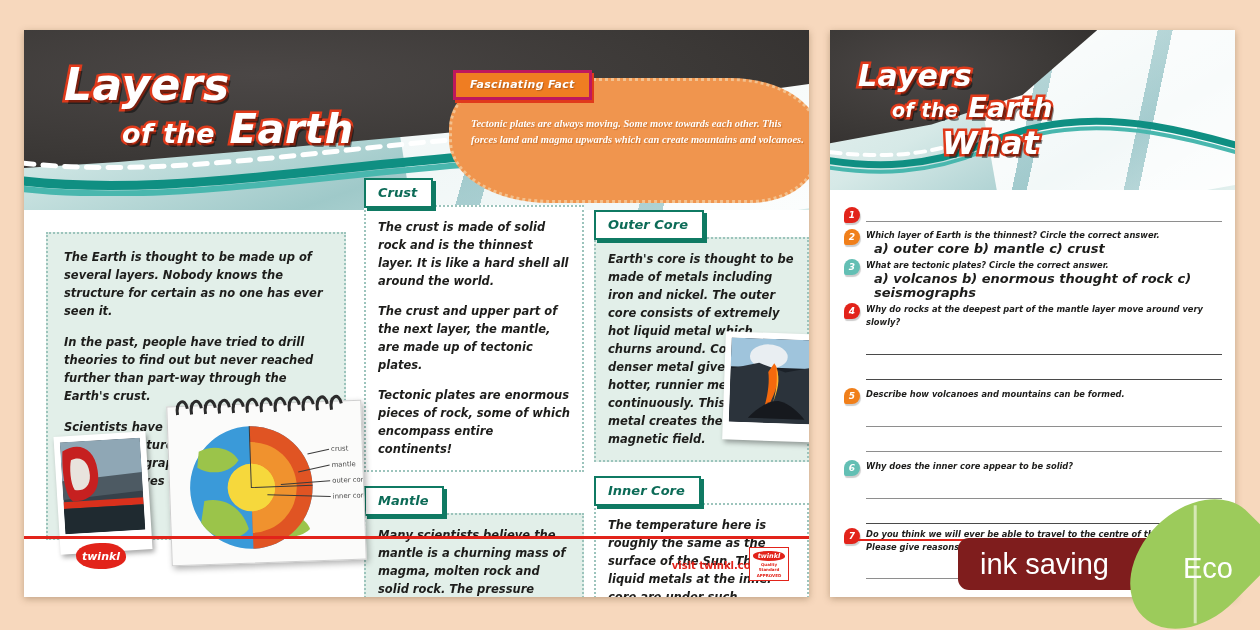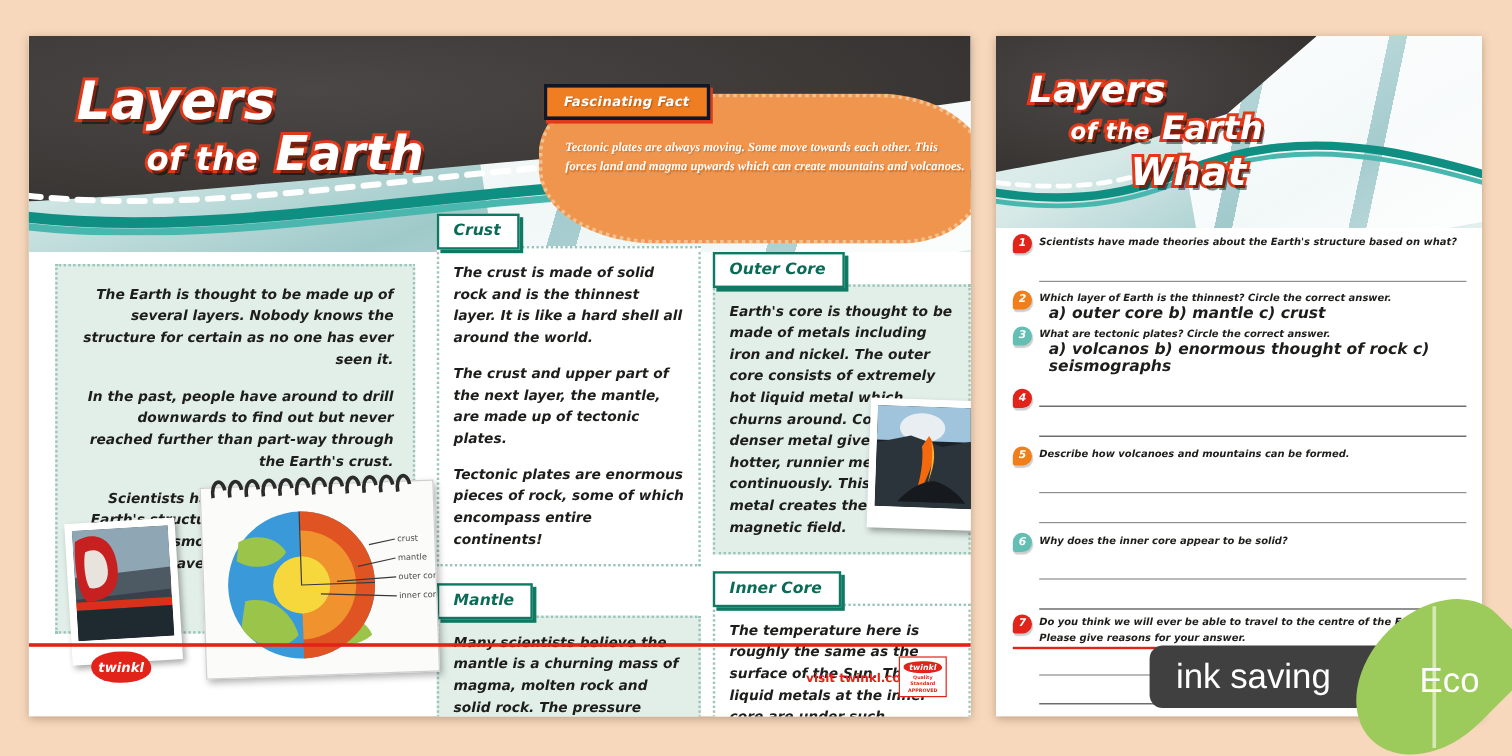--- a/index.html
+++ b/index.html
@@ -68,36 +68,36 @@
     position:absolute; left:425px; top:48px; width:372px; height:125px; z-index:7;
   }
   #fact-blob .blob {
     position:absolute; inset:0;
     background:#f0954e;
     border:3px dotted #f3c18e;
     border-radius:60px 90px 70px 100px / 50px 60px 55px 62px;
   }
   #fact-title {
     position:absolute; left:4px; top:-8px; z-index:3;
-    background:#ef7d22; color:#fff; border:3px solid #0f172a;
+    background:#ef7d22; color:#fff; border:3px solid #be185d;
     box-shadow:2px 3px 0 #e03a1b;
     font-size:11px; font-weight:bold; font-style:italic;
     padding:5px 14px 6px 14px; letter-spacing:.3px;
     text-shadow: 1px 1px 1px rgba(0,0,0,.25);
   }
   #fact-body {
     position:absolute; left:22px; top:38px; width:336px; z-index:3;
     color:#fff; font-size:10.5px; font-weight:bold; font-style:italic;
     line-height:16px; text-shadow:1px 1px 1px rgba(180,90,20,.6);font-family:Liberation Serif, serif;
   }
   #fact-body p { margin:0 0 11px 0; }
 
   
   .col { position:absolute; }
-  #col-intro  { left:22px;  top:190px; width:300px;text-align:right; }
+  #col-intro  { left:22px;  top:202px; width:300px; }
   #col-mid    { left:340px; top:148px; width:220px; }
   #col-right  { left:570px; top:180px; width:215px; }
 
   .intro-box {
     background:#e2efe9; border:2px dotted #9cc4bc;
     padding:14px 16px 30px 16px;
     color:#1d1d1b; font-size:11.5px; line-height:18px; font-weight:bold;
     font-style:italic;
   }
   .intro-box p { margin:0 0 13px 0; }
@@ -189,21 +189,21 @@
   .ans-line.dark { border-bottom:1.2px solid #4a4a4a; }
 
   #right-footer-rule { position:absolute; left:14px; bottom:56px; width:352px; height:2px; background:#e2231a; z-index:10; }
 
   
   #eco-banner {
     position:absolute; left:958px; top:528px; width:302px; height:70px; z-index:30;
   }
   #eco-pill {
     position:absolute; left:0; top:10px; width:255px; height:52px;
-    background:#404040; border-radius:11px;
+    background:#7f1d1d; border-radius:11px;
     display:flex; align-items:center; padding-left:22px;
   }
   #eco-pill span { color:#fff; font-size:29px; font-family:"Liberation Sans", sans-serif; }
   #eco-leaf {
     position:absolute; left:183px; top:-38px; width:108px; height:148px;
     background:#9ccb5b; border-radius:50% 0 50% 50%; transform:rotate(45deg);
   }
   #eco-leaf .vein { position:absolute; left:50%; top:10%; width:3px; height:80%;
     margin-left:-1.5px; background:#d6e8b5; transform:rotate(-45deg); transform-origin:50% 50%;}
   #eco-word {
@@ -239,21 +239,21 @@
       <div class="blob"></div>
       <div id="fact-title">Fascinating Fact</div>
       <div id="fact-body">
         <p>Tectonic plates are always moving. Some move towards each other. This forces land and magma upwards which can create mountains and volcanoes.</p>
       </div>
     </div>
 
     <div class="col" id="col-intro">
       <div class="intro-box">
         <p>The Earth is thought to be made up of several layers. Nobody knows the structure for certain as no one has ever seen it.</p>
-        <p>In the past, people have around to drill downwards to find out but never reached further than part-way through the Earth's crust.</p>
+        <p>In the past, people have tried to drill theories to find out but never reached further than part-way through the Earth's crust.</p>
         <p>Scientists have made theories about Earth's structure based on information from seismographs. These machines measure waves of energy produced by earthquakes.</p>
       </div>
     </div>
 
     <div class="col" id="col-mid">
       <div class="sec-head">Crust</div>
       <div class="sec-body white">
         <p>The crust is made of solid rock and is the thinnest layer. It is like a hard shell all around the world.</p>
         <p>The crust and upper part of the next layer, the mantle, are made up of tectonic plates.</p>
         <p>Tectonic plates are enormous pieces of rock, some of which encompass entire continents!</p>
@@ -374,38 +374,38 @@
     <div class="title-badge" id="quiz-title">
       <div class="ttl ttl-1">Layers</div>
       <div class="ttl ttl-2"><span class="small" style="font-size:19px">of the</span> <span>Earth</span></div>
       <div class="ttl ttl-3">What</div>
     </div>
 
     <div id="quiz-list">
 
       <div class="q-row">
         <div class="q-num" style="background:#e2231a">1</div>
-        <div class="q-text">Scientists have made theories about the Earth's structure based on what?</div>
         <div class="ans-line" style="margin-top:12px"></div>
       </div>
 
       <div class="q-row" style="margin-top:7px">
         <div class="q-num" style="background:#f07f1a">2</div>
         <div class="q-text">Which layer of Earth is the thinnest? Circle the correct answer.</div>
         <div class="q-opts">a)  outer core       b) mantle    c) crust</div>
       </div>
 
       <div class="q-row" style="margin-top:3px">
         <div class="q-num" style="background:#63bfb4">3</div>
         <div class="q-text">What are tectonic plates? Circle the correct answer.</div>
         <div class="q-opts">a)  volcanos  b)  enormous thought of rock   c) seismographs</div>
       </div>
 
       <div class="q-row" style="margin-top:3px">
         <div class="q-num" style="background:#e2231a">4</div>
+        <div class="q-text">Why do rocks at the deepest part of the mantle layer move around very slowly?</div>
         <div class="ans-line dark" style="margin-top:11px"></div>
         <div class="ans-line dark" style="margin-top:10px"></div>
       </div>
 
       <div class="q-row" style="margin-top:8px">
         <div class="q-num" style="background:#f07f1a">5</div>
         <div class="q-text">Describe how volcanoes and mountains can be formed.</div>
         <div class="ans-line" style="margin-top:11px"></div>
         <div class="ans-line" style="margin-top:10px"></div>
       </div>

